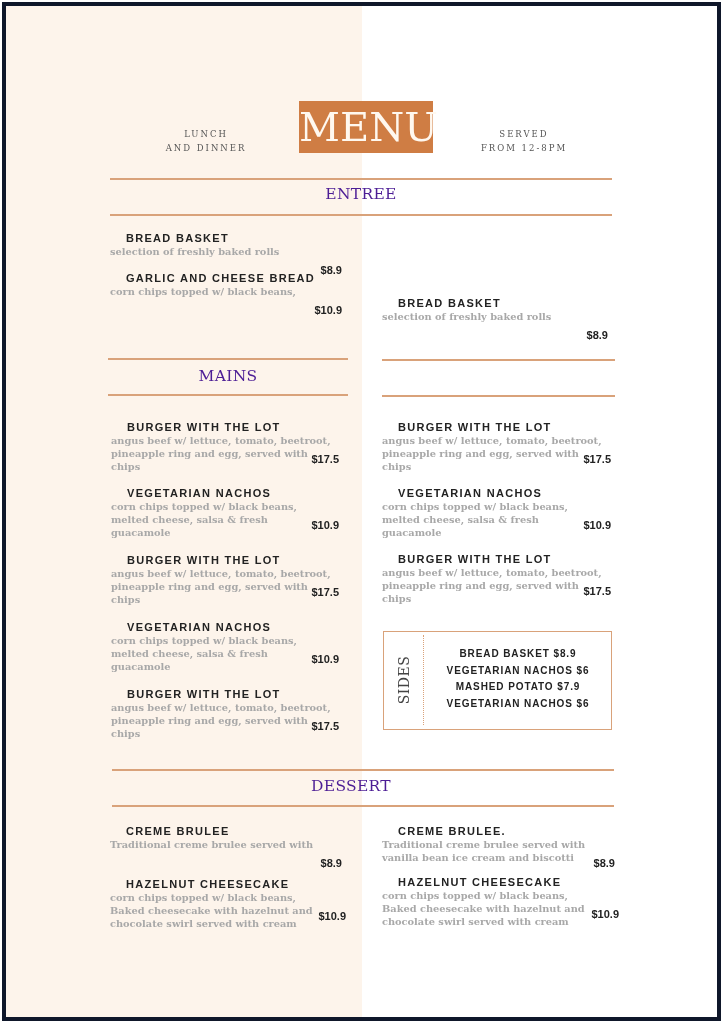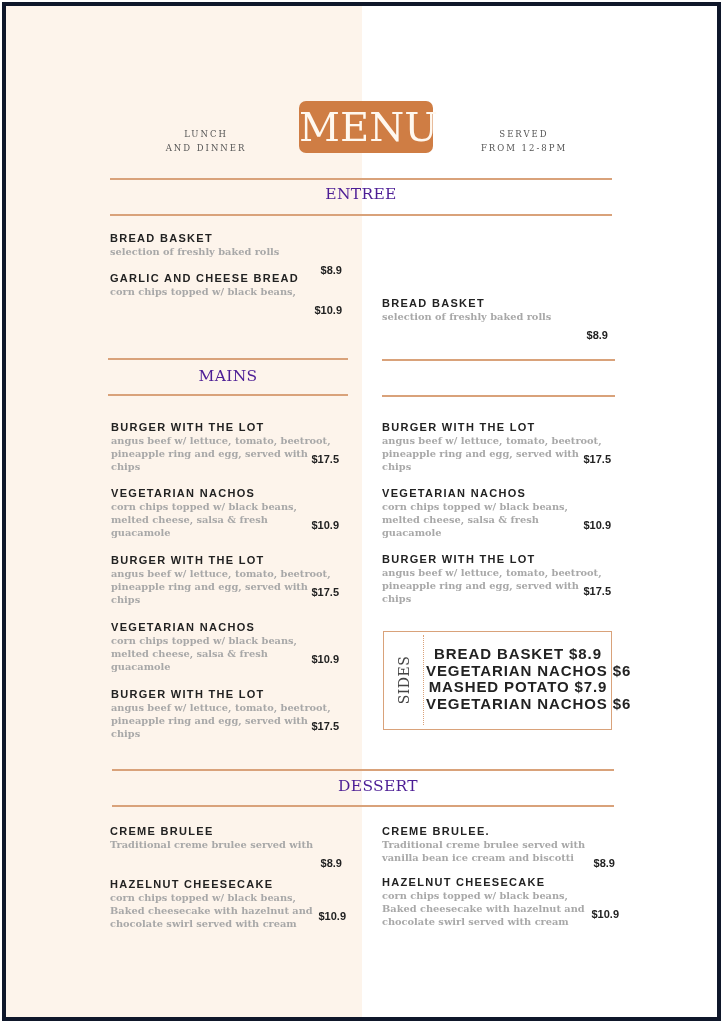--- a/index.html
+++ b/index.html
@@ -20,21 +20,21 @@
       font-size: 40px; text-align: center; line-height: 52px; letter-spacing: 0px;
     }
     .rule { position: absolute; height: 2px; background: #d9a27a; }
     .section-title {
       position: absolute; font-family: "DejaVu Serif", serif; font-size: 15.5px;
       color: #4c1d95; text-align: center; letter-spacing: 0.3px;
     }
     .item { position: absolute; }
     .item-name {
       font-family: "Liberation Sans", sans-serif; font-weight: bold; font-size: 11px;
-      letter-spacing: 1.3px; color: #222; line-height: 14px; white-space: nowrap;
+      letter-spacing: 1.3px; color: #222; line-height: 14px; white-space: nowrap; margin-left: 16px;
     }
     .item-price {
       position: absolute; right: 0; top: 0; font-family: "Liberation Sans", sans-serif;
       font-weight: bold; font-size: 11px; color: #222; line-height: 14px; margin-top: 32px;
     }
     .item-desc {
       font-family: "DejaVu Serif", serif; font-size: 9.8px; color: #a8a8a8; line-height: 13px;
       margin-top: 0px;
       font-weight: bold;
     }
@@ -50,35 +50,35 @@
       transform: rotate(-90deg); font-family: "DejaVu Serif", serif; font-size: 14px;
       color: #444; letter-spacing: 0.5px; white-space: nowrap;
     }
     .sides-divider {
       position: absolute; left: 39px; top: 3px; height: 90px; border-left: 1.5px dotted #d9a27a;
     }
     .sides-list {
       position: absolute; left: 42px; top: 14px; width: 184px; text-align: center;
     }
     .sides-list div {
-      font-family: "Liberation Sans", sans-serif; font-weight: bold; font-size: 15px;
+      font-family: "Liberation Sans", sans-serif; font-weight: bold; font-size: 10px;
       letter-spacing: 0.9px; color: #222; line-height: 16.5px; white-space: nowrap;
     }
   </style>
 </head>
 <body>
 
 <div class="page">
   <div class="left-bg"></div>
 
   <div class="abs tagline" style="left:140px; top:121px; width:120px;">
     <div>LUNCH</div>
     <div>AND DINNER</div>
   </div>
-  <div class="abs menu-badge" style="left:293px; top:95px; width:134px; height:52px;border-radius:7px;">MENU</div>
+  <div class="abs menu-badge" style="left:293px; top:95px; width:134px; height:52px;">MENU</div>
   <div class="abs tagline" style="left:458px; top:121px; width:120px;">
     <div>SERVED</div>
     <div>FROM 12-8PM</div>
   </div>
 
   <div class="rule" style="left:104px; top:172px; width:502px;"></div>
   <div class="section-title" style="left:104px; top:179px; width:502px;">ENTREE</div>
   <div class="rule" style="left:104px; top:208px; width:502px;"></div>
 
   <div class="item" style="left:104px; top:225px; width:232px;">
@@ -191,21 +191,21 @@
     <div class="sides-divider"></div>
     <div class="sides-list">
       <div>BREAD BASKET $8.9</div>
       <div>VEGETARIAN NACHOS $6</div>
       <div>MASHED POTATO $7.9</div>
       <div>VEGETARIAN NACHOS $6</div>
     </div>
   </div>
 
   <div class="rule" style="left:106px; top:763px; width:502px;"></div>
-  <div class="section-title" style="left:121px; top:771px; width:502px;">DESSERT</div>
+  <div class="section-title" style="left:94px; top:771px; width:502px;">DESSERT</div>
   <div class="rule" style="left:106px; top:799px; width:502px;"></div>
 
   <div class="item" style="left:104px; top:818px; width:232px;">
     <div class="item-name">CREME BRULEE</div>
     <div class="item-price">$8.9</div>
     <div class="item-desc">
       <div>Traditional creme brulee served with</div>
     </div>
   </div>
   <div class="item" style="left:104px; top:871px; width:236px;">

